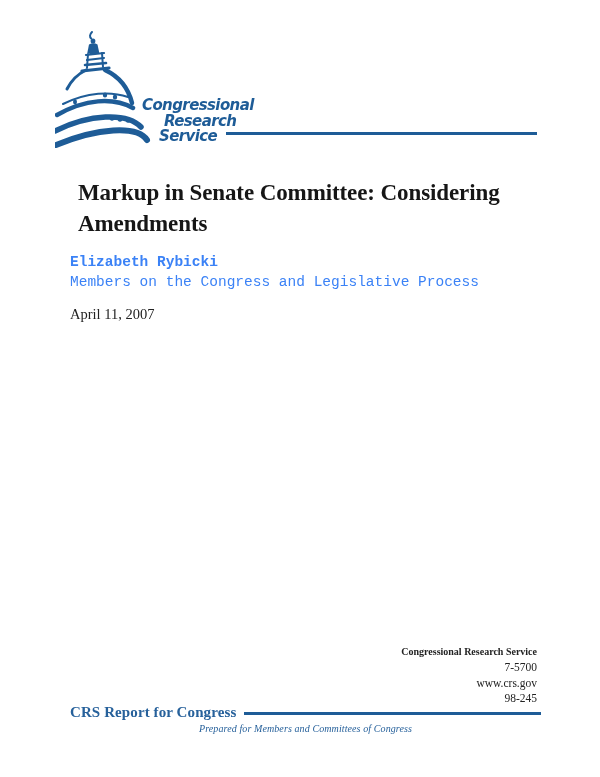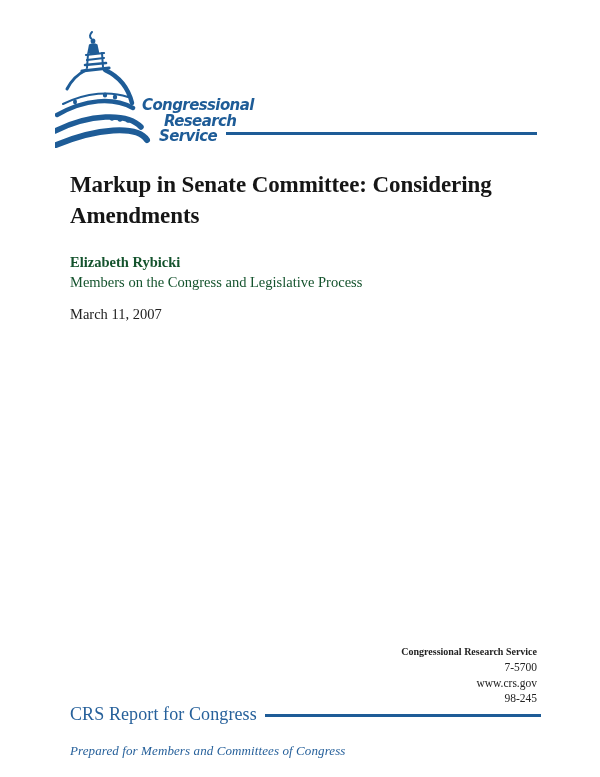--- a/index.html
+++ b/index.html
@@ -22,39 +22,39 @@
     color:#1e5c97;
   }
   .logo-text .l2{margin-left:22px;display:block;}
   .logo-text .l1{display:block;}
   .l3row{display:flex;align-items:flex-start;margin-left:17px;}
   .l3row .rule{flex:1;height:2.5px;background:#1e5c97;margin-left:9px;margin-top:3px;}
   
   .title{
     position:absolute;left:70px;top:170px;width:505px;
     font-size:23px;line-height:30.5px;font-weight:bold;
-    letter-spacing:-0.1px;color:#161616;margin:0;
+    letter-spacing:-0.1px;color:#161616;margin:8px;
   }
-  .author{position:absolute;left:70px;top:252px;font-size:14.5px;line-height:20px;color:#14532d;}
+  .author{position:absolute;left:70px;top:252px;font-size:14.5px;line-height:20px;color:#3b82f6;font-family:Liberation Mono, monospace;}
   .author-name{font-weight:bold;}
   .date{position:absolute;left:70px;top:306px;font-size:14.5px;color:#222;}
   
   .footer-info{
     position:absolute;right:63px;top:644px;
     text-align:right;font-size:11.5px;line-height:15.8px;color:#222;
   }
   .fi-org{font-weight:bold;font-size:10px;}
   
   .banner{position:absolute;left:70px;right:59px;top:704px;color:#27619b;}
   .banner-row{display:flex;align-items:center;}
   .banner-title{
-    font-weight:normal;font-size:18px;letter-spacing:0.1px;white-space:nowrap;
+    font-weight:bold;font-size:15px;letter-spacing:0.1px;white-space:nowrap;
   }
   .banner-row .rule{flex:1;height:2.5px;background:#1e5c97;margin-left:8px;margin-top:2px;}
-  .tagline{font-size:13px;font-style:italic;margin-top:18px;letter-spacing:0.1px;}
+  .tagline{font-size:10px;font-style:italic;margin-top:2px;letter-spacing:0.1px;text-align:center;}
 </style>
 </head>
 <body>
 
 <div class="page">
 
   <svg class="dome" viewBox="0 0 140 120" aria-hidden="true">
     <g stroke="#1e5c97" fill="none" stroke-linecap="round">
 
       <path d="M37,2 c-2.5,2.5 -2.5,5 -0.8,6.5" stroke-width="2"></path>
@@ -95,21 +95,21 @@
     </span>
   </div>
 
   <h1 class="title">Markup in Senate Committee: Considering Amendments</h1>
 
   <div class="author">
     <div class="author-name">Elizabeth Rybicki</div>
     <div class="author-role">Members on the Congress and Legislative Process</div>
   </div>
 
-  <div class="date">March 11, 2007</div>
+  <div class="date">April 11, 2007</div>
 
   <div class="footer-info">
     <div class="fi-org">Congressional Research Service</div>
     <div>7-5700</div>
     <div>www.crs.gov</div>
     <div>98-245</div>
   </div>
 
   <div class="banner">
     <div class="banner-row">

